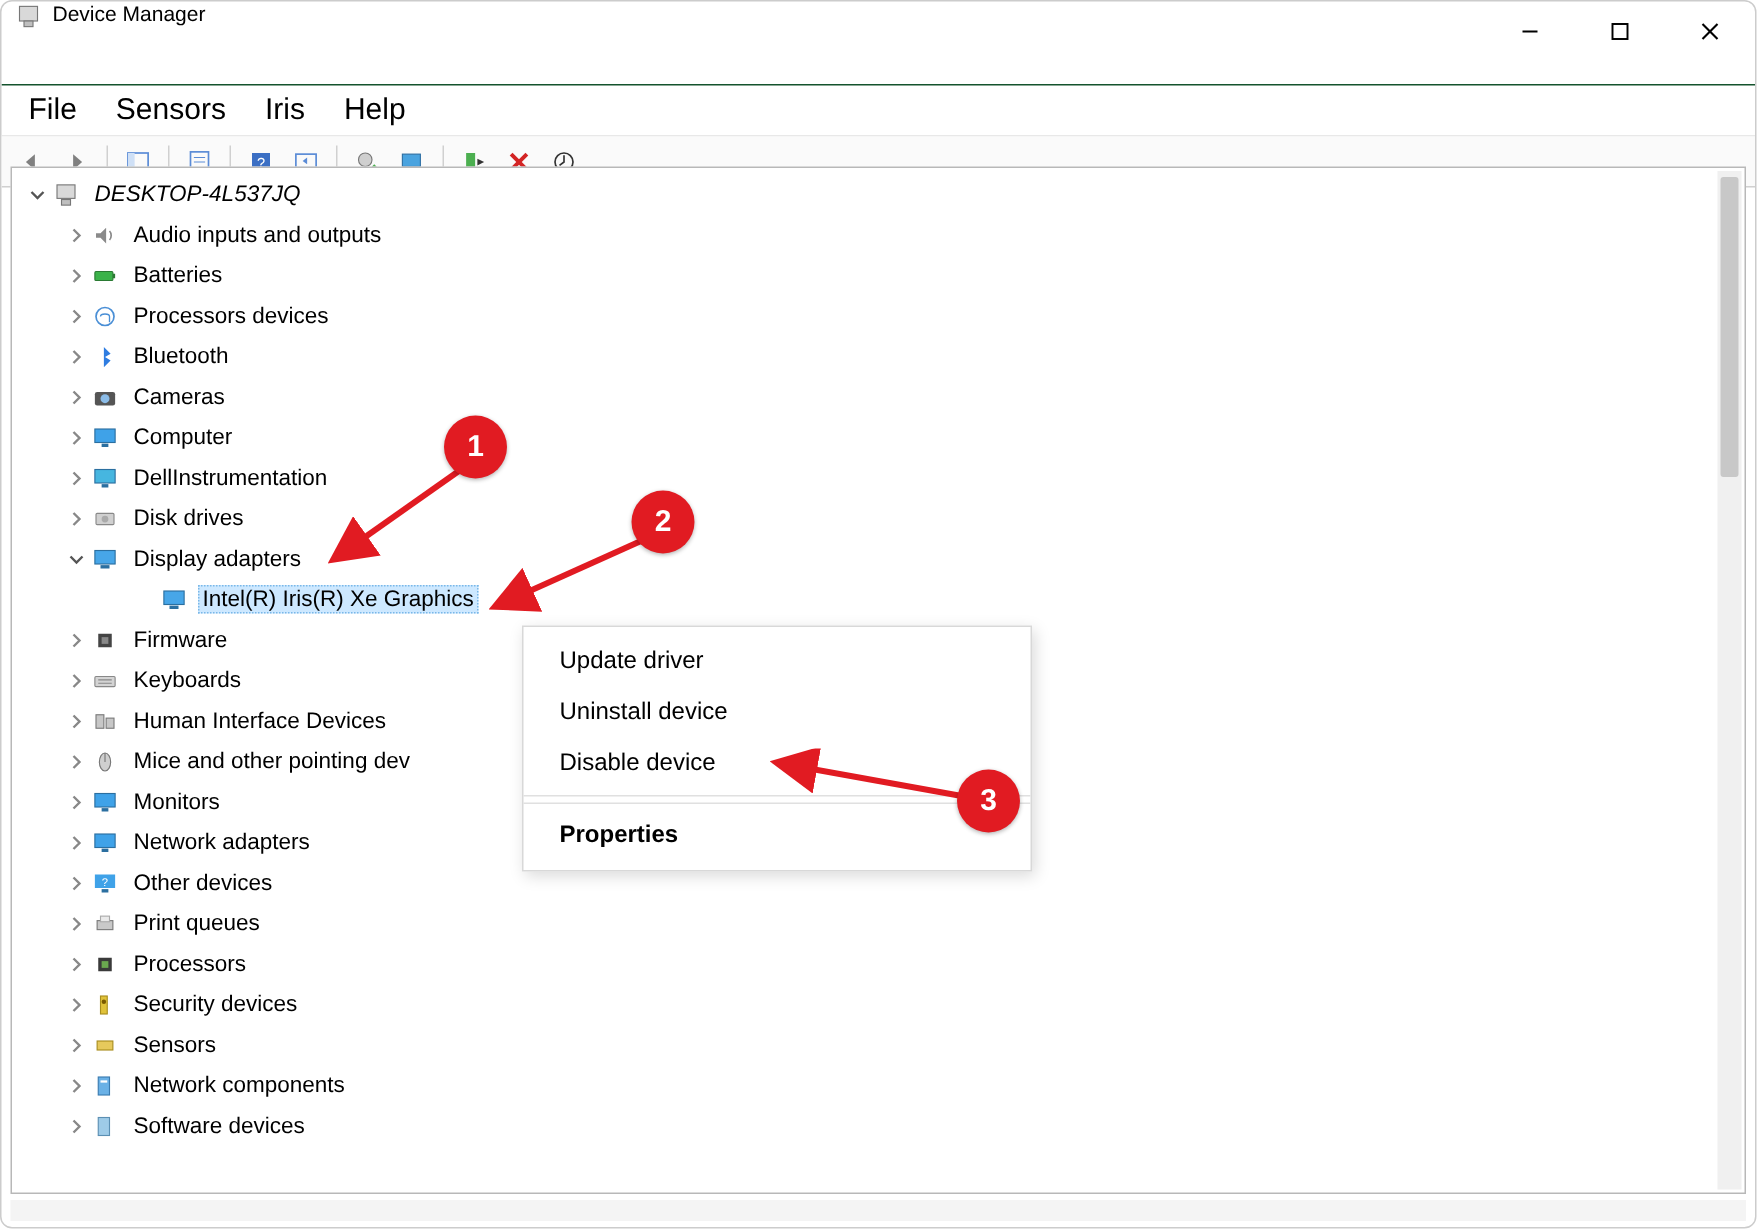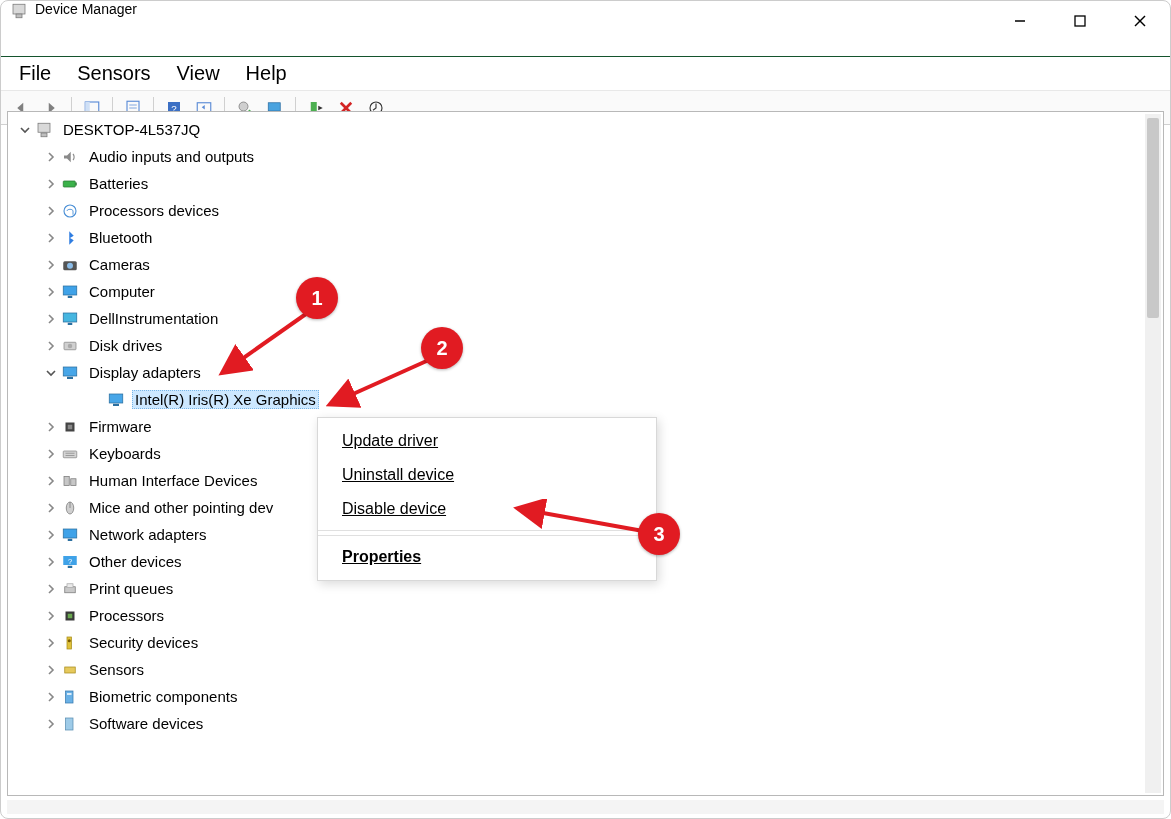--- a/index.html
+++ b/index.html
@@ -94,21 +94,21 @@
   .exp svg { width:10px; height:10px; }
   .nicon {
     width: 20px; height: 20px;
     margin-right: 6px;
     display:flex; align-items:center; justify-content:center;
     flex-shrink:0;
   }
   .nlabel { padding: 1px 3px; }
   .sel .nlabel { background: #cde8ff; border: 1px dotted #7ab7e8; padding:0 2px; }
 
-  .depth0 { padding-left: 2px; }
+  .depth0 { padding-left: 2px; font-style: italic; }
   .depth1 { padding-left: 28px; }
   .depth2 { padding-left: 74px; }
 
   
   .scroll {
     position:absolute; right:2px; top:2px; bottom:2px; width:16px;
     background:#f0f0f0;
   }
   .scroll .thumb { position:absolute; left:2px; right:2px; top:4px; height:200px; background:#c8c8c8; border-radius:2px; }
 
@@ -178,21 +178,21 @@
           <line x1="2" y1="2" x2="12" y2="12" stroke="#000" stroke-width="1.4"></line>
           <line x1="12" y1="2" x2="2" y2="12" stroke="#000" stroke-width="1.4"></line>
         </svg>
     </div>
   </div>
 </div>
 
 <div class="menubar">
   <span class="menu-item">File</span>
   <span class="menu-item">Sensors</span>
-  <span class="menu-item">View</span>
+  <span class="menu-item">Iris</span>
   <span class="menu-item">Help</span>
 </div>
 
 <div class="toolbar">
   <div class="tbtn">
       <svg class="ico" viewBox="0 0 24 24">
         <path d="M15 5 L7 12 L15 19 Z" fill="#808080"></path>
       </svg>
     </div>
   <div class="tbtn">
@@ -475,20 +475,34 @@
           <svg viewBox="0 0 10 10">
             <path d="M3 1 L7 5 L3 9" fill="none" stroke="#888" stroke-width="1.6"></path>
           </svg>
         </span>
               <span class="nicon">
           <svg class="ico" viewBox="0 0 24 24">
             <rect x="3" y="4" width="18" height="12" fill="#3fa2e8" stroke="#2b6fa0"></rect>
             <rect x="9" y="17" width="6" height="3" fill="#2b6fa0"></rect>
           </svg>
         </span>
+              <span class="nlabel">Monitors</span>
+            </div>
+      <div class="node depth1">
+              <span class="exp">
+          <svg viewBox="0 0 10 10">
+            <path d="M3 1 L7 5 L3 9" fill="none" stroke="#888" stroke-width="1.6"></path>
+          </svg>
+        </span>
+              <span class="nicon">
+          <svg class="ico" viewBox="0 0 24 24">
+            <rect x="3" y="4" width="18" height="12" fill="#3fa2e8" stroke="#2b6fa0"></rect>
+            <rect x="9" y="17" width="6" height="3" fill="#2b6fa0"></rect>
+          </svg>
+        </span>
               <span class="nlabel">Network adapters</span>
             </div>
       <div class="node depth1">
               <span class="exp">
           <svg viewBox="0 0 10 10">
             <path d="M3 1 L7 5 L3 9" fill="none" stroke="#888" stroke-width="1.6"></path>
           </svg>
         </span>
               <span class="nicon">
           <svg class="ico" viewBox="0 0 24 24">
@@ -559,21 +573,21 @@
           <svg viewBox="0 0 10 10">
             <path d="M3 1 L7 5 L3 9" fill="none" stroke="#888" stroke-width="1.6"></path>
           </svg>
         </span>
               <span class="nicon">
           <svg class="ico" viewBox="0 0 24 24">
             <rect x="6" y="4" width="10" height="16" fill="#6ab1e6" stroke="#3a7bb0"></rect>
             <rect x="8" y="7" width="6" height="2" fill="#fff"></rect>
           </svg>
         </span>
-              <span class="nlabel">Biometric components</span>
+              <span class="nlabel">Network components</span>
             </div>
       <div class="node depth1">
               <span class="exp">
           <svg viewBox="0 0 10 10">
             <path d="M3 1 L7 5 L3 9" fill="none" stroke="#888" stroke-width="1.6"></path>
           </svg>
         </span>
               <span class="nicon">
           <svg class="ico" viewBox="0 0 24 24">
             <rect x="6" y="4" width="10" height="16" fill="#9ecbe8" stroke="#5b8fb3"></rect>
@@ -581,21 +595,21 @@
         </span>
               <span class="nlabel">Software devices</span>
             </div>
     </div>
   <div class="scroll">
       <div class="thumb"></div>
     </div>
 </div>
 <div class="hscroll"></div>
 
-<div class="ctxmenu" id="ctxmenu" style="left:316px; top:416px;text-decoration:underline;">
+<div class="ctxmenu" id="ctxmenu" style="left:347px; top:416px;">
     <div class="mi">Update driver</div>
     <div class="mi">Uninstall device</div>
     <div class="mi">Disable device</div>
     <hr>
     <hr>
     <div class="mi bold">Properties</div>
   </div>
 
 <div class="ann-circle" style="left:295px; top:276px;">1</div>
 <svg class="ann-arrow" style="left:212px; top:300px; width:110px; height:80px;" viewBox="0 0 110 80">

